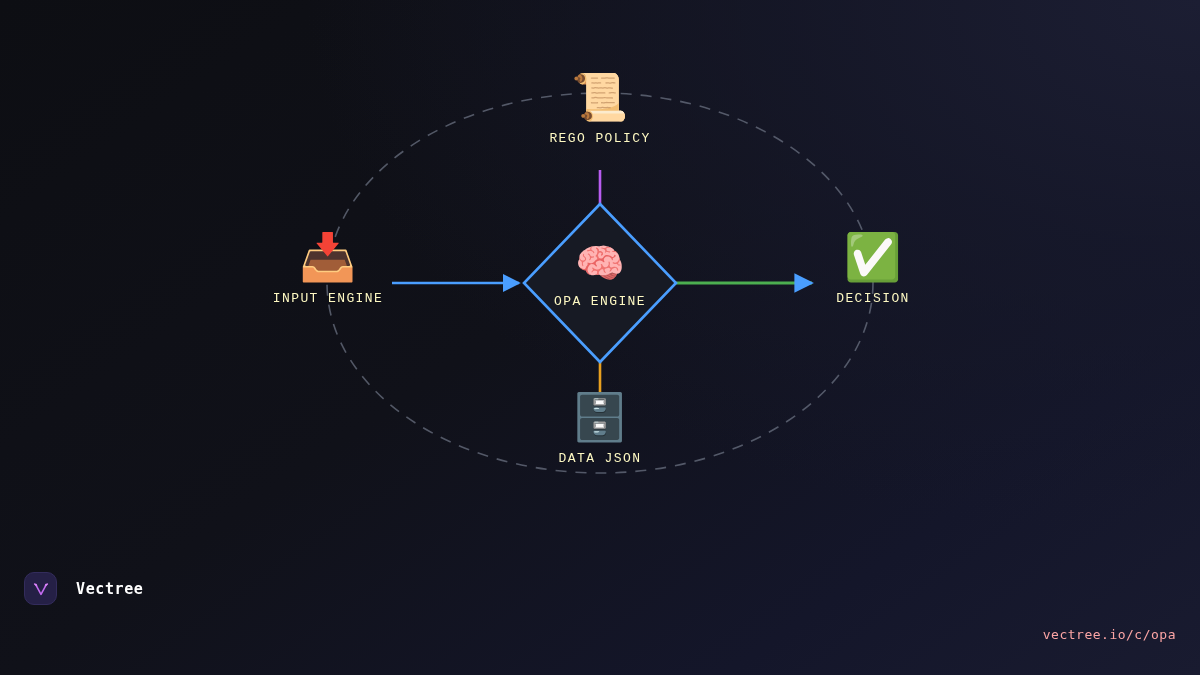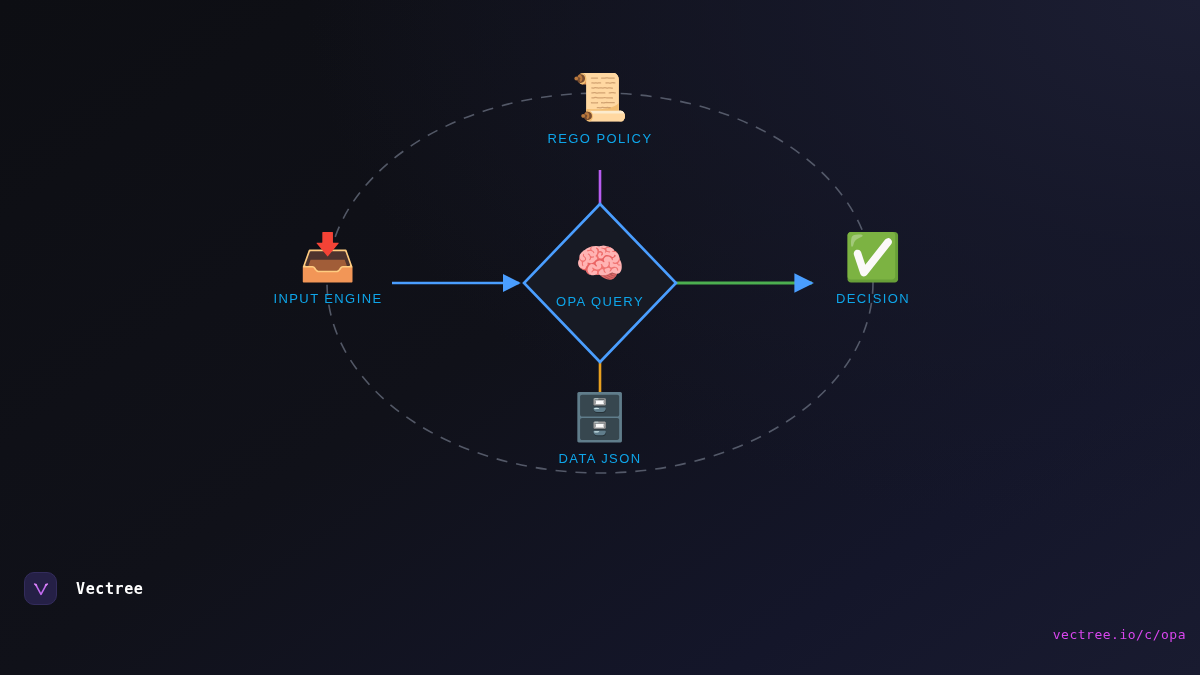--- a/index.html
+++ b/index.html
@@ -57,24 +57,24 @@
     font-family: "DejaVu Sans", sans-serif;
     font-size: 46px;
     line-height: 1;
     display: block;
     text-align: center;
     user-select: none;
   }
 
   .node-label {
     margin-top: 11px;
-    font-family: Liberation Sans, sans-serif;
+    font-family: Liberation Mono, monospace;
     font-size: 13px;
     letter-spacing: 1.4px;
-    color: #0ea5e9;
+    color: #fef9c3;
     text-align: center;
   }
 
   
   #node-rego        { left: 500px; top: 74px;  width: 200px; }
   #node-input       { left: 228px; top: 234px; width: 200px; }
   #node-decision    { left: 773px; top: 234px; width: 200px; }
   #node-data        { left: 500px; top: 394px; width: 200px; }
 
   
@@ -130,25 +130,25 @@
     top: 48px;
     font-family: "DejaVu Sans", "Liberation Sans", sans-serif;
     font-size: 38px;
     font-weight: bold;
     color: #ffffff;
     letter-spacing: -0.5px;
   }
 
   #footer-url {
     position: absolute;
-    right: 14px;
+    right: 24px;
     bottom: 33px;
     font-family: "DejaVu Sans Mono", "Liberation Mono", monospace;
     font-size: 13px;
-    color: #d946ef;
+    color: #fca5a5;
     letter-spacing: 0.5px;
   }
 </style>
 </head>
 <body>
 
 <div id="bg-gradient"></div>
 
 <div id="diagram-stage">
 
@@ -180,21 +180,21 @@
     <span class="node-label">REGO POLICY</span>
   </div>
 
   <div class="node" id="node-input">
     <span class="node-emoji">📥</span>
     <span class="node-label">INPUT ENGINE</span>
   </div>
 
   <div class="node" id="node-engine">
     <span class="node-emoji">🧠</span>
-    <span class="node-label">OPA QUERY</span>
+    <span class="node-label">OPA ENGINE</span>
   </div>
 
   <div class="node" id="node-decision">
     <span class="node-emoji">✅</span>
     <span class="node-label">DECISION</span>
   </div>
 
   <div class="node" id="node-data">
     <span class="node-emoji">🗄️</span>
     <span class="node-label">DATA JSON</span>

